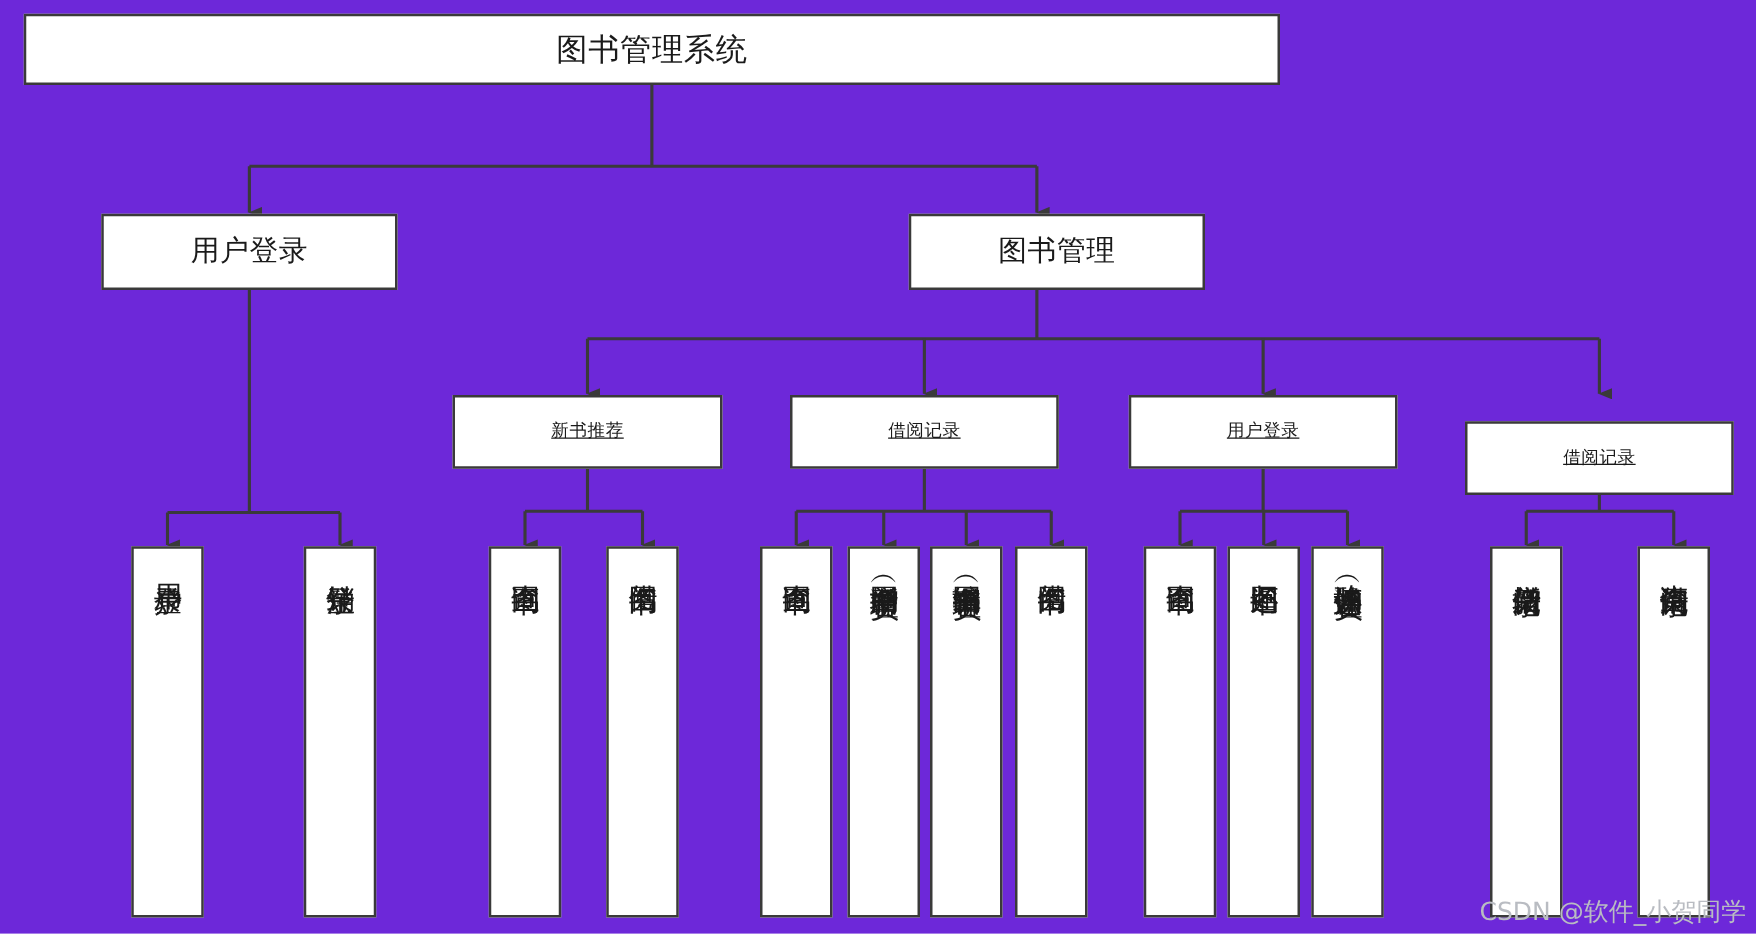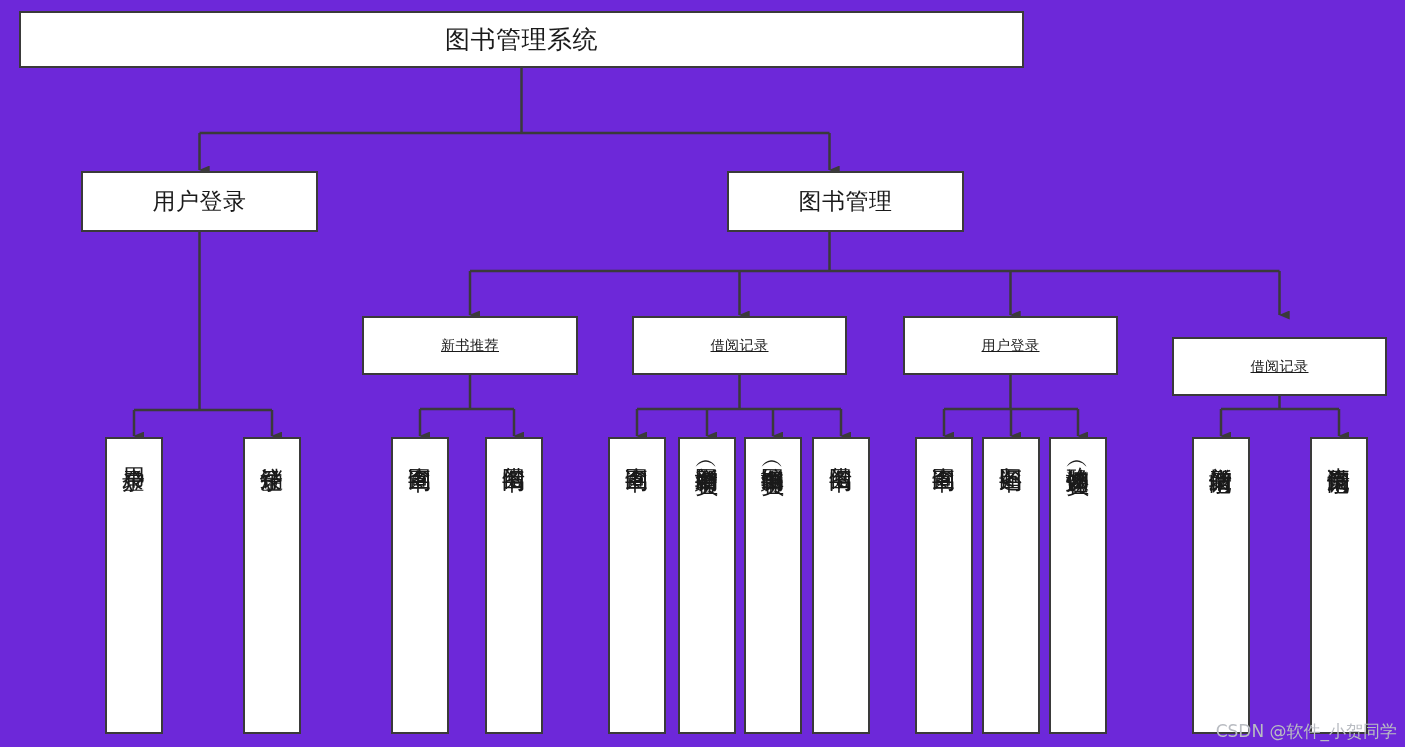--- a/index.html
+++ b/index.html
@@ -53,21 +53,21 @@
     white-space: nowrap;
   }
   .node-root .node-label { font-size: 25px; }
   .node-l2 .node-label { font-size: 23px; }
   .node-l3 .node-label { font-size: 14px; text-decoration: underline; }
   .node-leaf .node-label { font-size: 23px; }
   .watermark {
     position: absolute;
     right: 8px;
     bottom: 4px;
-    font-size: 17px;
+    font-size: 20px;
     color: #b9bcc2;
     font-family: "DejaVu Sans", "Liberation Sans", sans-serif;
     white-space: nowrap;
     pointer-events: none;
   }
 </style>
 </head>
 <body>
 
 <div id="diagram-root">

